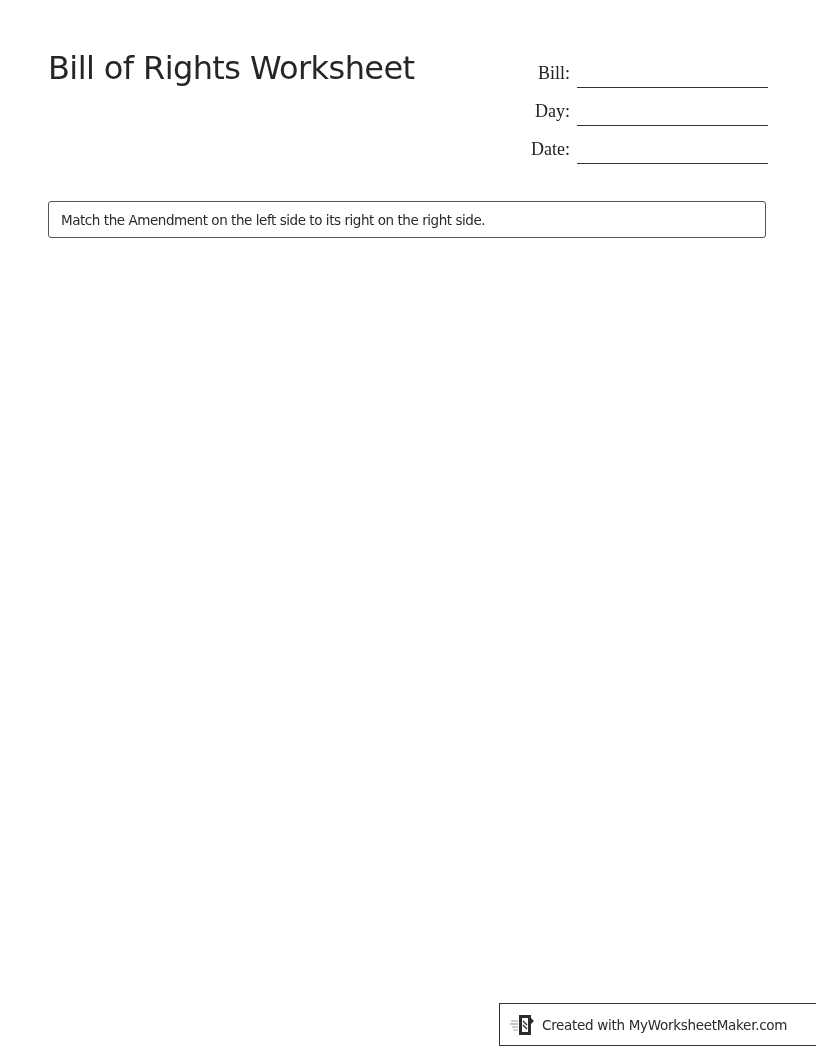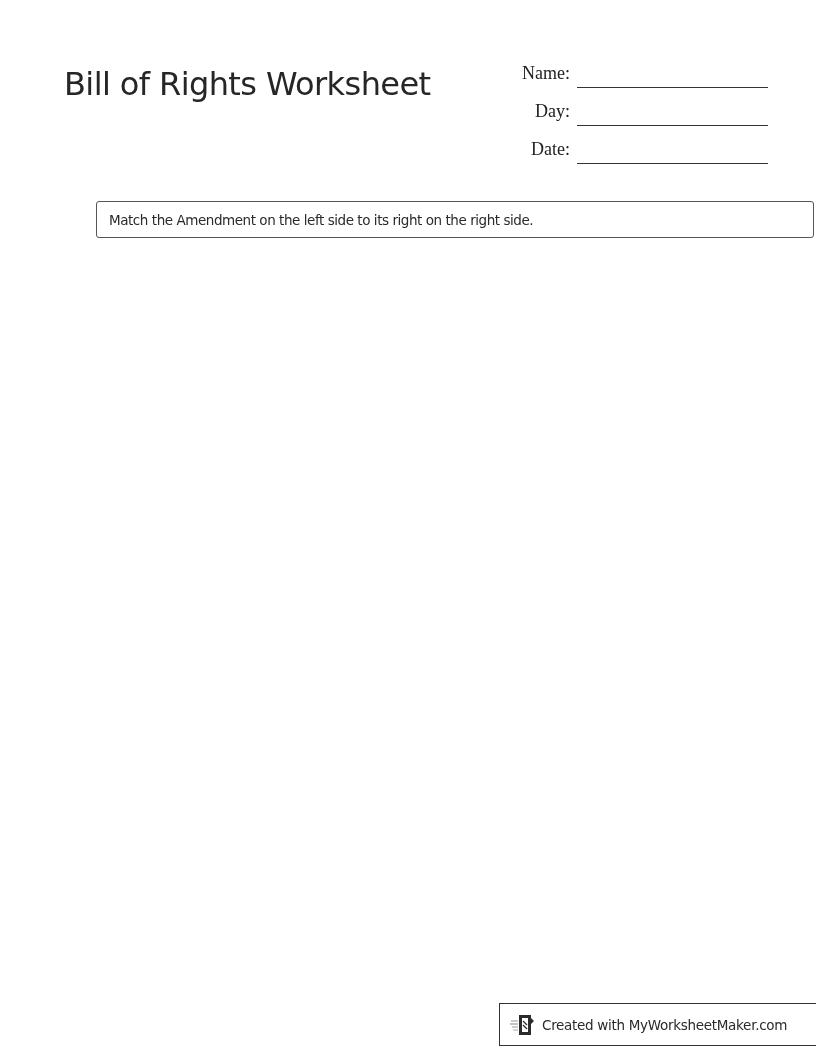--- a/index.html
+++ b/index.html
@@ -16,21 +16,21 @@
     }
     .page-title {
       position: absolute;
       left: 48px;
       top: 48px;
       font-family: "DejaVu Sans", sans-serif;
       font-size: 32px;
       font-weight: normal;
       letter-spacing: -0.6px;
       color: #262626;
-      margin: 16px;
+      margin: 0;
       line-height: 40px;
     }
     .student-fields {
       position: absolute;
       left: 500px;
       top: 50px;
       width: 268px;
     }
     .field-row {
       display: flex;
@@ -59,21 +59,20 @@
       left: 48px;
       top: 201px;
       width: 718px;
       height: 37px;
       border: 1.2px solid #555;
       border-radius: 3px;
       box-sizing: border-box;
       display: flex;
       align-items: center;
       padding-left: 12px;
-      margin-left: 48px;
     }
     .instructions-text {
       font-family: "DejaVu Sans", sans-serif;
       font-size: 13.5px;
       letter-spacing: -0.45px;
       color: #2a2a2a;
     }
     .footer-badge {
       position: absolute;
       left: 499px;
@@ -99,21 +98,21 @@
       color: #2a2a2a;
     }
   </style>
 </head>
 <body>
 
 <h1 class="page-title">Bill of Rights Worksheet</h1>
 
 <div class="student-fields">
   <div class="field-row">
-    <span class="field-label">Name:</span>
+    <span class="field-label">Bill:</span>
     <span class="field-line"></span>
   </div>
   <div class="field-row">
     <span class="field-label">Day:</span>
     <span class="field-line"></span>
   </div>
   <div class="field-row">
     <span class="field-label">Date:</span>
     <span class="field-line"></span>
   </div>

